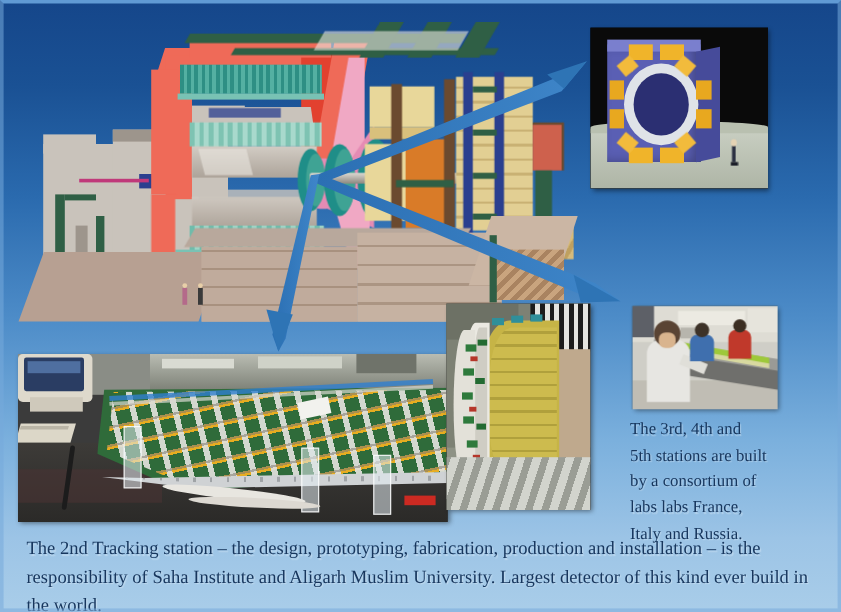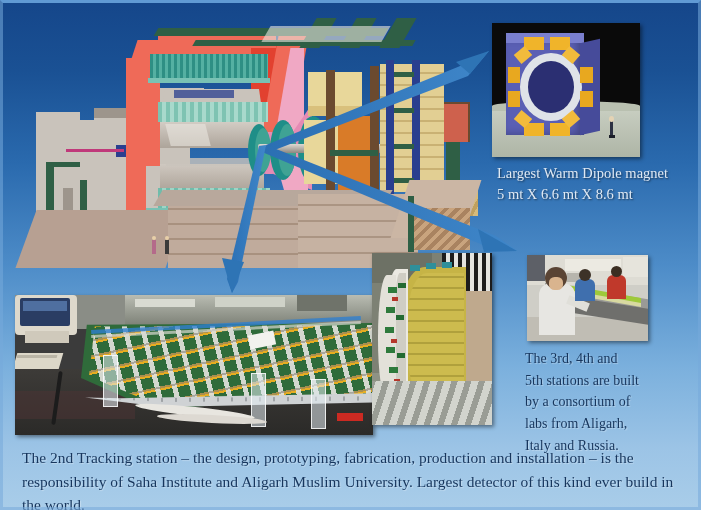--- a/index.html
+++ b/index.html
@@ -400,25 +400,23 @@
       <polygon fill="url(#ag)" points="266,145 496,236 517,251 490,248 262,152"></polygon>
       <polygon fill="#2e74b5" points="517,251 478,229 484,252"></polygon>
     </g>
 
     <g>
       <polygon fill="url(#ag)" points="266,145 238,282 232,293 227,279 259,146"></polygon>
       <polygon fill="#2e74b5" points="232,293 222,258 244,262"></polygon>
     </g>
   </svg>
 
-  <div class="cap" id="cap-dipole">Largest Warm Dipole magnet
-5 mt X 6.6 mt X 8.6 mt</div>
 
   <div class="cap" id="cap-stations">The 3rd, 4th and
 5th stations are built
 by a consortium of
-labs from Aligarh,
+labs labs France,
 Italy and Russia.</div>
 
   <div class="cap" id="cap-bottom">The 2nd Tracking station – the design, prototyping, fabrication, production and installation – is the responsibility of Saha Institute and Aligarh Muslim University. Largest detector of this kind ever build in the world.</div>
 
   <div id="frame"></div>
 </div>
 
 </body></html>

